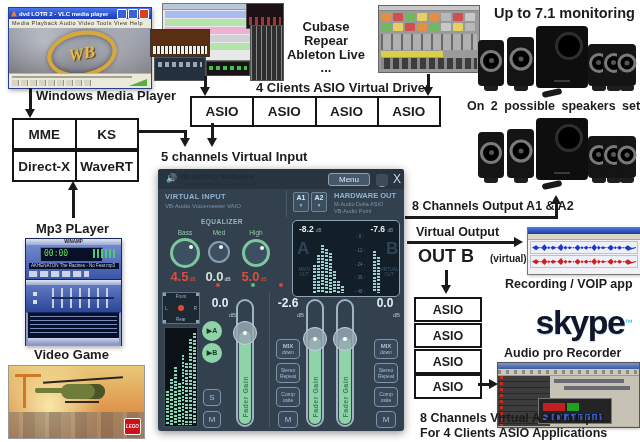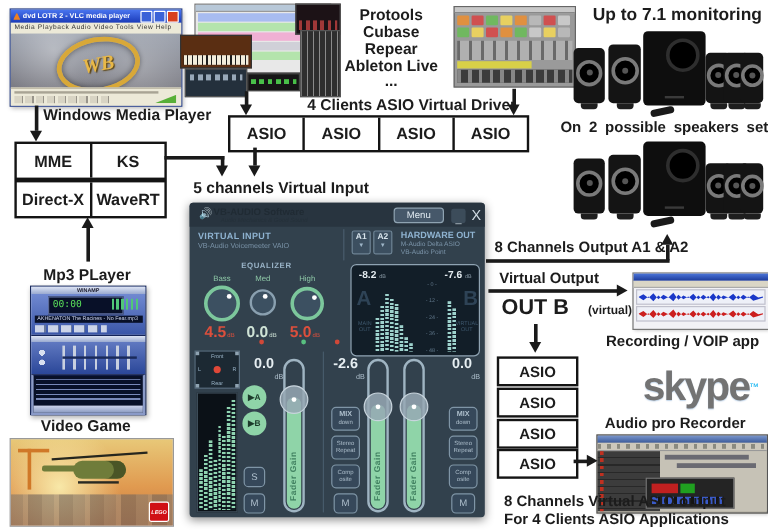--- a/index.html
+++ b/index.html
@@ -126,21 +126,21 @@
   .wave-tb{height:6px;background:linear-gradient(180deg,#4a74d8,#1c3a9a);}
   .wave-mb{height:5px;background:#dad6c6;border-bottom:1px solid #aaa;}
   .wave-row{height:13px;margin:1px 2px 0 2px;background:#eef0f8;border:1px solid #c0c0cc;position:relative;box-sizing:border-box;}
   .wave-sig{position:absolute;left:1px;top:1px;right:1px;bottom:1px;
      clip-path:polygon(0 50%,4% 25%,8% 60%,12% 15%,16% 70%,20% 30%,24% 55%,28% 10%,32% 75%,36% 35%,40% 60%,44% 20%,48% 70%,52% 30%,56% 65%,60% 15%,64% 75%,68% 35%,72% 55%,76% 20%,80% 70%,84% 30%,88% 60%,92% 25%,96% 55%,100% 45%,100% 55%,96% 70%,92% 85%,88% 45%,84% 75%,80% 35%,76% 85%,72% 50%,68% 70%,64% 30%,60% 90%,56% 40%,52% 75%,48% 35%,44% 85%,40% 45%,36% 70%,32% 30%,28% 90%,24% 50%,20% 75%,16% 35%,12% 90%,8% 45%,4% 80%,0 50%);}
   .wave-sig.blue{background:#1b38c8;}
   .wave-sig.red{background:#cc1f1f;}
 
   
   .skype{position:absolute;left:528px;top:299px;width:112px;height:46px;display:flex;align-items:center;justify-content:center;}
-  .skype .word{font-size:34px;font-weight:700;color:#737373;letter-spacing:-1.5px;text-shadow:0 1px 1px rgba(0,80,160,.25);}
+  .skype .word{font-size:34px;font-weight:700;color:#0f172a;letter-spacing:-1.5px;text-shadow:0 1px 1px rgba(0,80,160,.25);}
   .skype .tm{font-size:8px;color:#00aff0;vertical-align:18px;}
 
   
   .rec{position:absolute;left:497px;top:362px;width:141px;height:64px;border:1px solid #555;background:#b8b4a8;box-shadow:1px 1px 3px rgba(0,0,0,.25);}
   .rec-tb{height:6px;background:linear-gradient(180deg,#7a96cc,#3a5a9a);}
   .rec-mb{height:6px;background:#ccc8bc;border-bottom:1px solid #999;
      background-image:repeating-linear-gradient(90deg,#8a8a80 0 3px,transparent 3px 8px);background-size:100% 4px;background-position:0 1px;background-repeat:no-repeat;}
   .rec-body{position:relative;height:50px;}
   .rec-left{position:absolute;left:0;top:0;width:52px;height:100%;
      background:repeating-linear-gradient(180deg,#3c3c3c 0 5px,#282828 5px 6px);}
@@ -280,21 +280,20 @@
         <div class="tr grey"></div>
         <div class="tr green"></div>
     </div>
     <div class="daw-drum"></div>
     <div class="daw-organ"></div>
     <div class="daw-mixer"></div>
     <div class="daw-small"></div>
     <div class="daw-strip"></div>
   </div>
 
-  <div class="lbl" style="left:276px;top:5px;width:100px;text-align:center;font-size:13px;">Protools</div>
   <div class="lbl" style="left:276px;top:19px;width:100px;text-align:center;font-size:13px;">Cubase</div>
   <div class="lbl" style="left:276px;top:33px;width:100px;text-align:center;font-size:13px;">Repear</div>
   <div class="lbl" style="left:276px;top:47px;width:100px;text-align:center;font-size:13px;">Ableton Live</div>
   <div class="lbl" style="left:276px;top:60px;width:100px;text-align:center;font-size:13px;">...</div>
 
   <div class="abl">
     <div class="abl-hd"></div>
     <div class="abl-grid">
       <i style="background:#e09040"></i>
         <i style="background:#d05050"></i>

